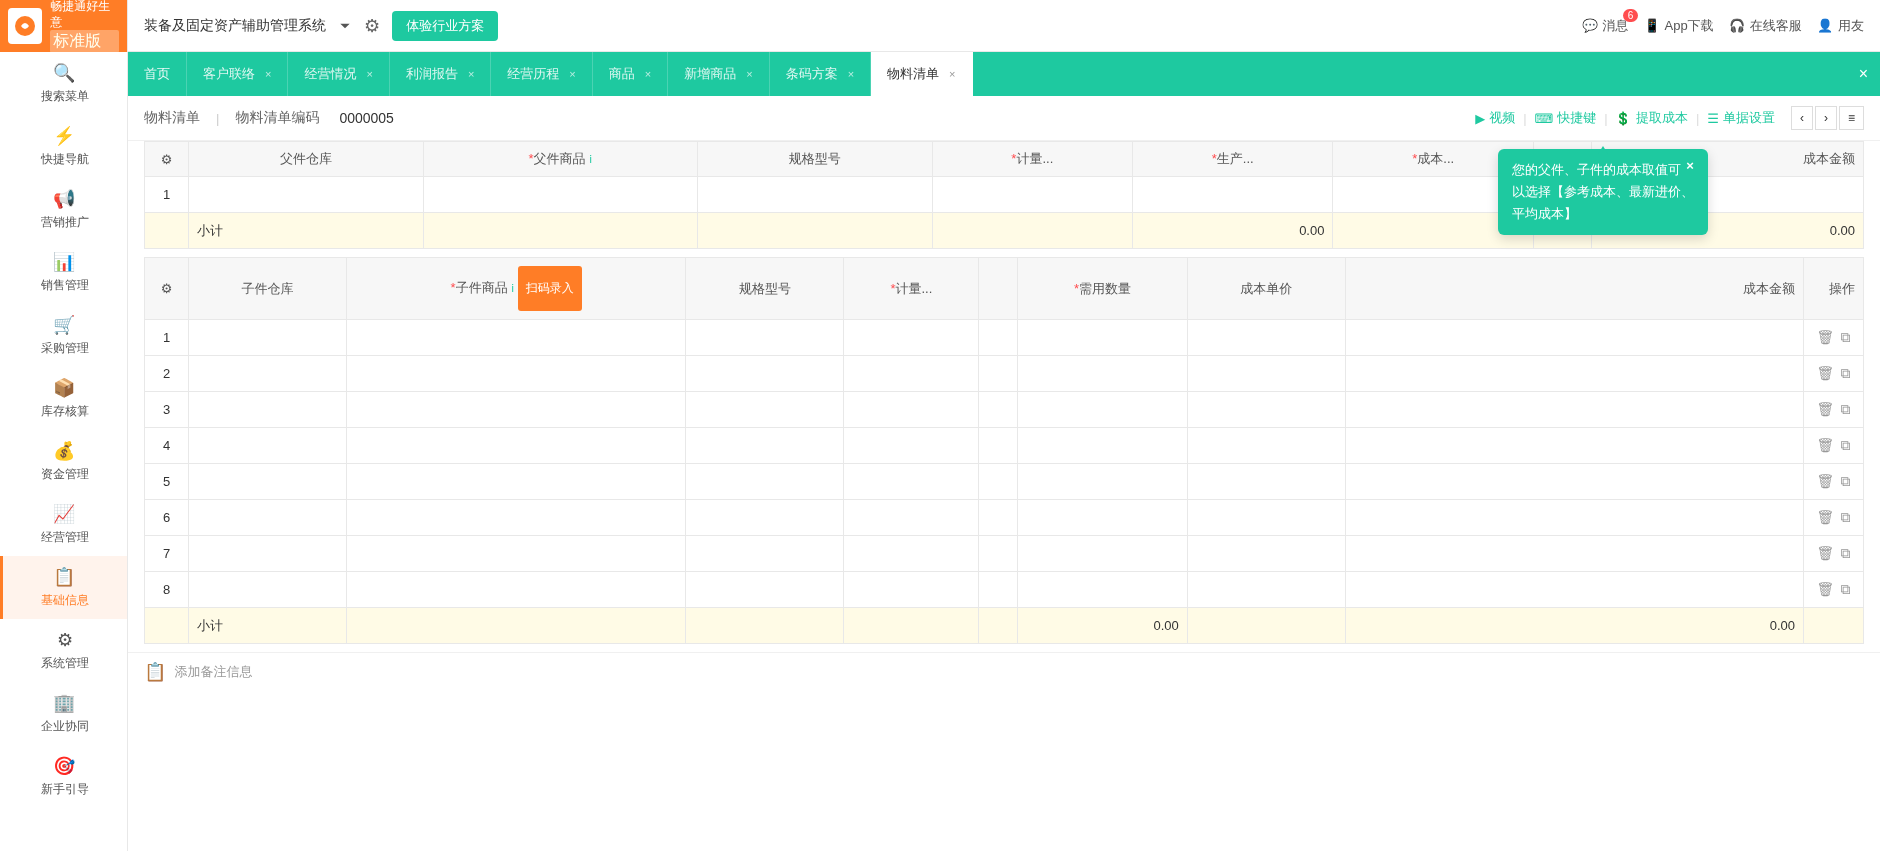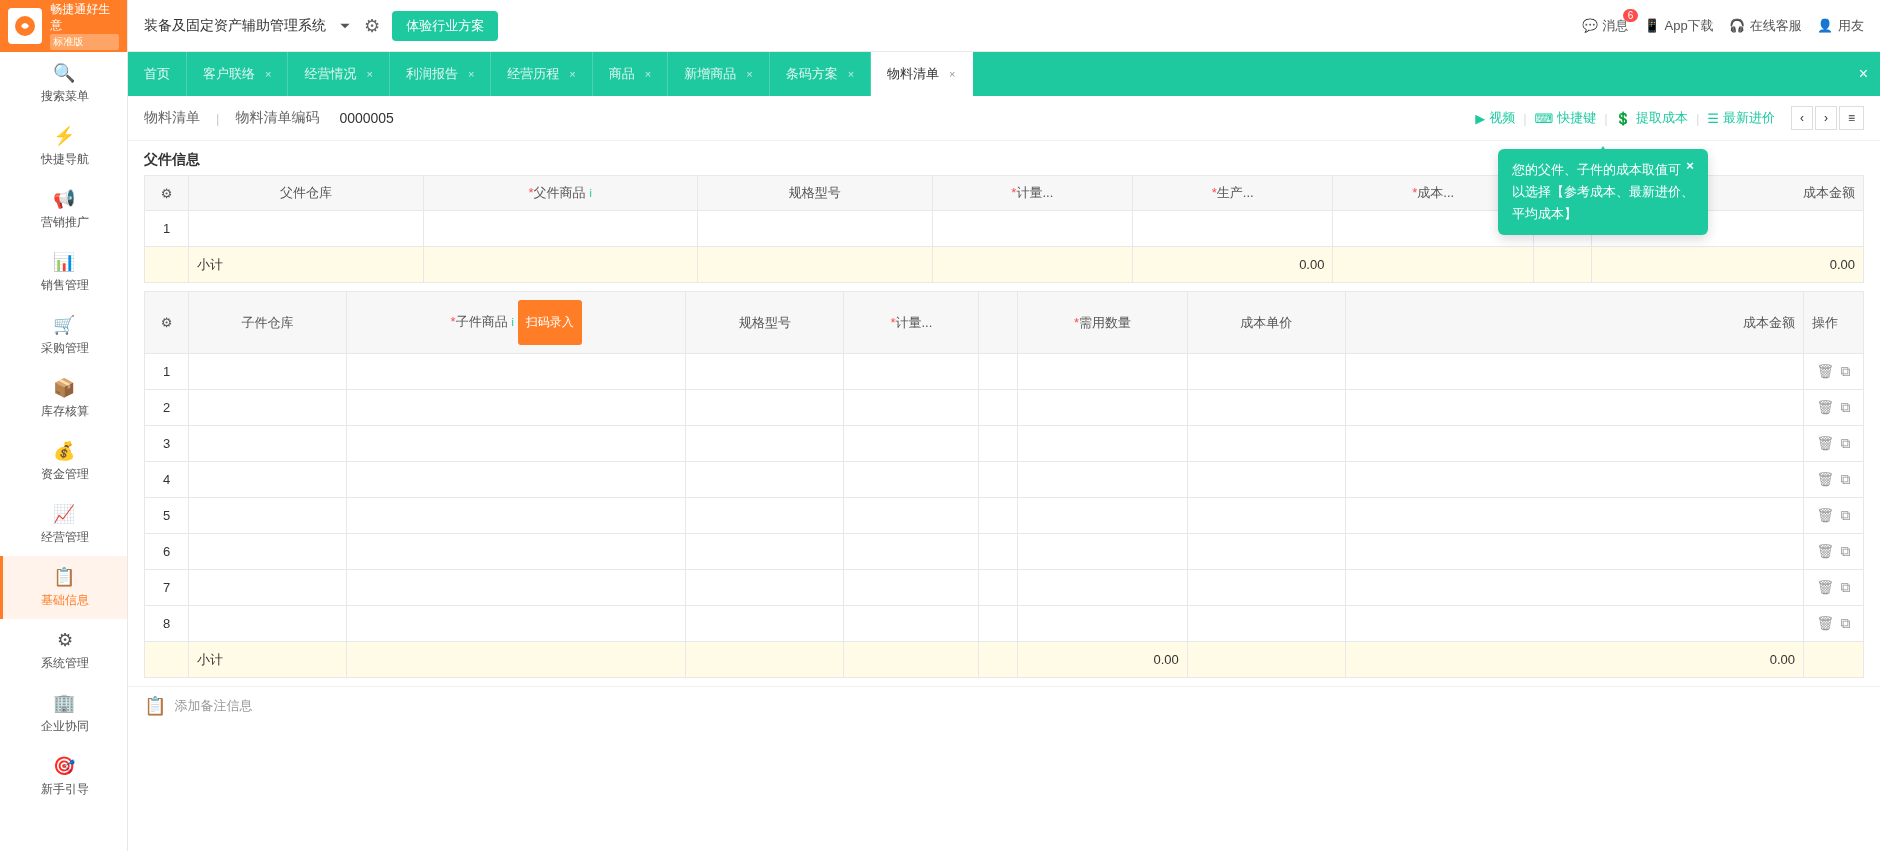--- a/index.html
+++ b/index.html
@@ -4,21 +4,21 @@
   <style>
     * { box-sizing: border-box; margin: 0; padding: 0; }
     body { font-family: 'Microsoft YaHei', Arial, sans-serif; font-size: 13px; background: #f5f5f5; display: flex; height: 851px; overflow: hidden; }
 
     
     .sidebar { width: 128px; background: #fff; border-right: 1px solid #e8e8e8; display: flex; flex-direction: column; height: 100%; }
     .sidebar-logo { background: #ff7d26; color: #fff; padding: 10px 8px; display: flex; align-items: center; gap: 8px; height: 52px; }
     .sidebar-logo-icon { width: 36px; height: 36px; background: #fff; border-radius: 4px; display: flex; align-items: center; justify-content: center; }
     .sidebar-logo-icon svg { width: 24px; height: 24px; }
     .sidebar-logo-text { font-size: 12px; color: #fff; line-height: 1.3; }
-    .sidebar-logo-badge { font-size: 10px; color: #ffe; background: rgba(255,255,255,0.3); border-radius: 2px; padding: 1px 3px; }
+    .sidebar-logo-badge { font-size: 16px; color: #ffe; background: rgba(255,255,255,0.3); border-radius: 2px; padding: 1px 3px; }
     .sidebar-menu { flex: 1; overflow-y: auto; }
     .sidebar-item { display: flex; flex-direction: column; align-items: center; padding: 10px 4px; cursor: pointer; color: #555; font-size: 12px; gap: 4px; border-left: 3px solid transparent; }
     .sidebar-item.active { background: #fff3ec; color: #ff7d26; border-left: 3px solid #ff7d26; }
     .sidebar-item .icon { font-size: 18px; }
 
     
     .main { flex: 1; display: flex; flex-direction: column; overflow: hidden; }
 
     
     .topbar { height: 52px; background: #fff; border-bottom: 1px solid #e8e8e8; display: flex; align-items: center; padding: 11px 16px; gap: 12px; }
@@ -53,21 +53,21 @@
     .section { padding: 0 16px 8px; }
     .section-title { font-size: 14px; font-weight: 600; color: #333; padding: 10px 0 6px; }
 
     
     .data-table { width: 100%; border-collapse: collapse; font-size: 13px; }
     .data-table th { background: #f7f7f7; border: 1px solid #e8e8e8; padding: 8px 8px; color: #555; font-weight: 500; white-space: nowrap; }
     .data-table th .required { color: #ff4d4f; }
     .data-table td { border: 1px solid #e8e8e8; padding: 6px 8px; color: #333; height: 36px; }
     .data-table tr.subtotal td { background: #fffbe6; font-weight: 500; }
     .row-num { color: #999; text-align: center; width: 40px; }
-    .col-actions { width: 60px; text-align: left; }
+    .col-actions { width: 60px; text-align: right; }
     .action-icons { display: flex; gap: 6px; justify-content: center; }
     .action-icon { cursor: pointer; color: #999; font-size: 14px; }
     .scan-btn { background: #ff7d26; color: #fff; border: none; border-radius: 3px; padding: 14px 8px; font-size: 12px; cursor: pointer; }
 
     
     .th-gear { width: 44px; text-align: center; }
 
     
     .cost-col { text-align: right; min-width: 80px; }
     .value-right { text-align: right; }
@@ -254,32 +254,31 @@
           <span>提取成本</span>
 
           <div class="float-tooltip">
             <span class="float-tooltip-close">×</span>
             <span>您的父件、子件的成本取值可以选择【参考成本、最新进价、平均成本】</span>
           </div>
         </div>
         <span class="sep">|</span>
         <div class="act">
           <span>☰</span>
-          <span>最新进价</span>
+          <span>单据设置</span>
         </div>
         <div style="display:flex;gap:2px;margin-left:8px;">
           <button class="view-btn">‹</button>
           <button class="view-btn">›</button>
           <button class="view-btn">≡</button>
         </div>
       </div>
     </div>
 
     <div class="section">
-      <div class="section-title">父件信息</div>
       <table class="data-table">
         <thead>
           <tr>
             <th class="th-gear">⚙</th>
             <th>父件仓库</th>
             <th>
               <span class="required">*</span><span>父件商品</span> <span style="color:#1ec9a0;font-size:11px;">ℹ</span>
             </th>
             <th>规格型号</th>
             <th>

